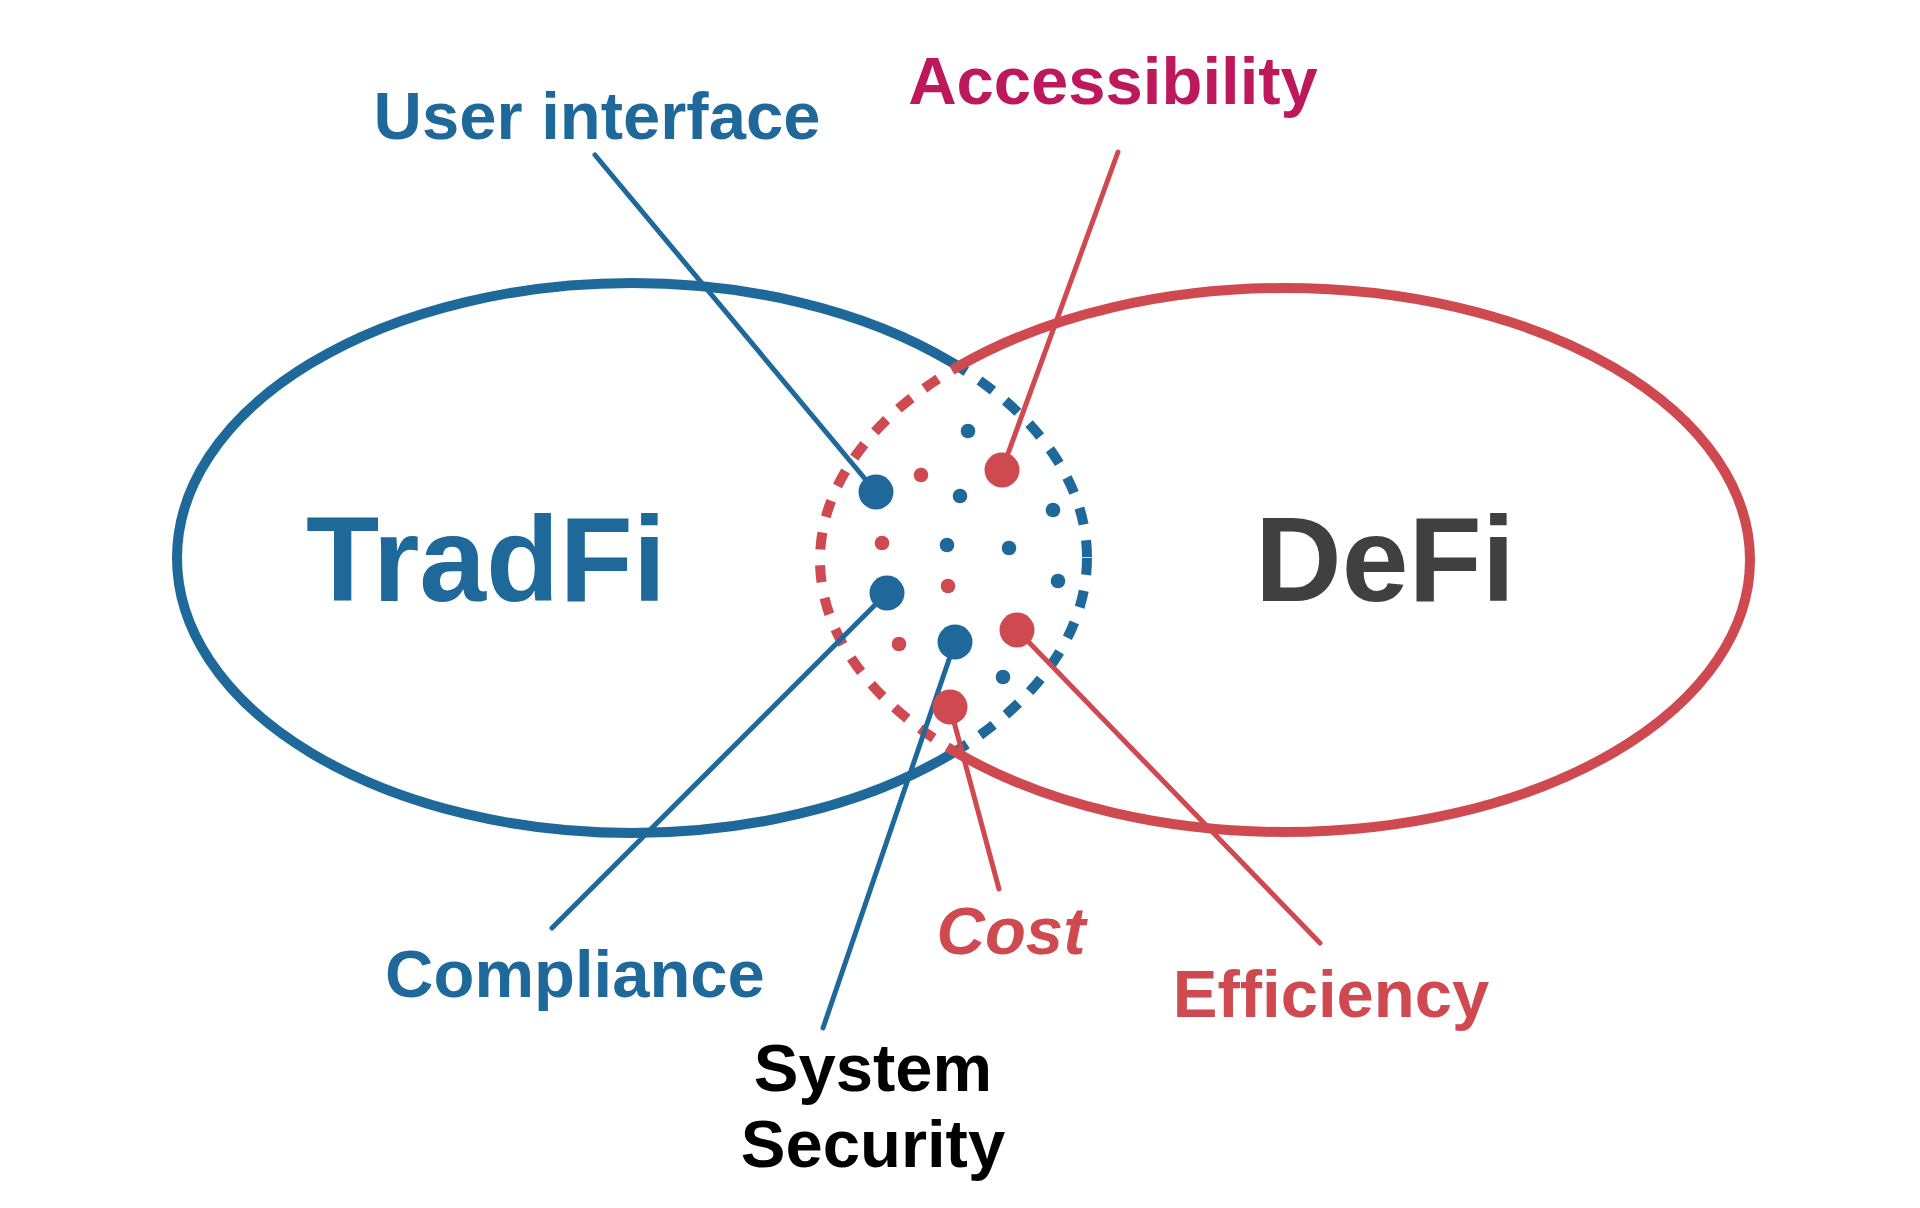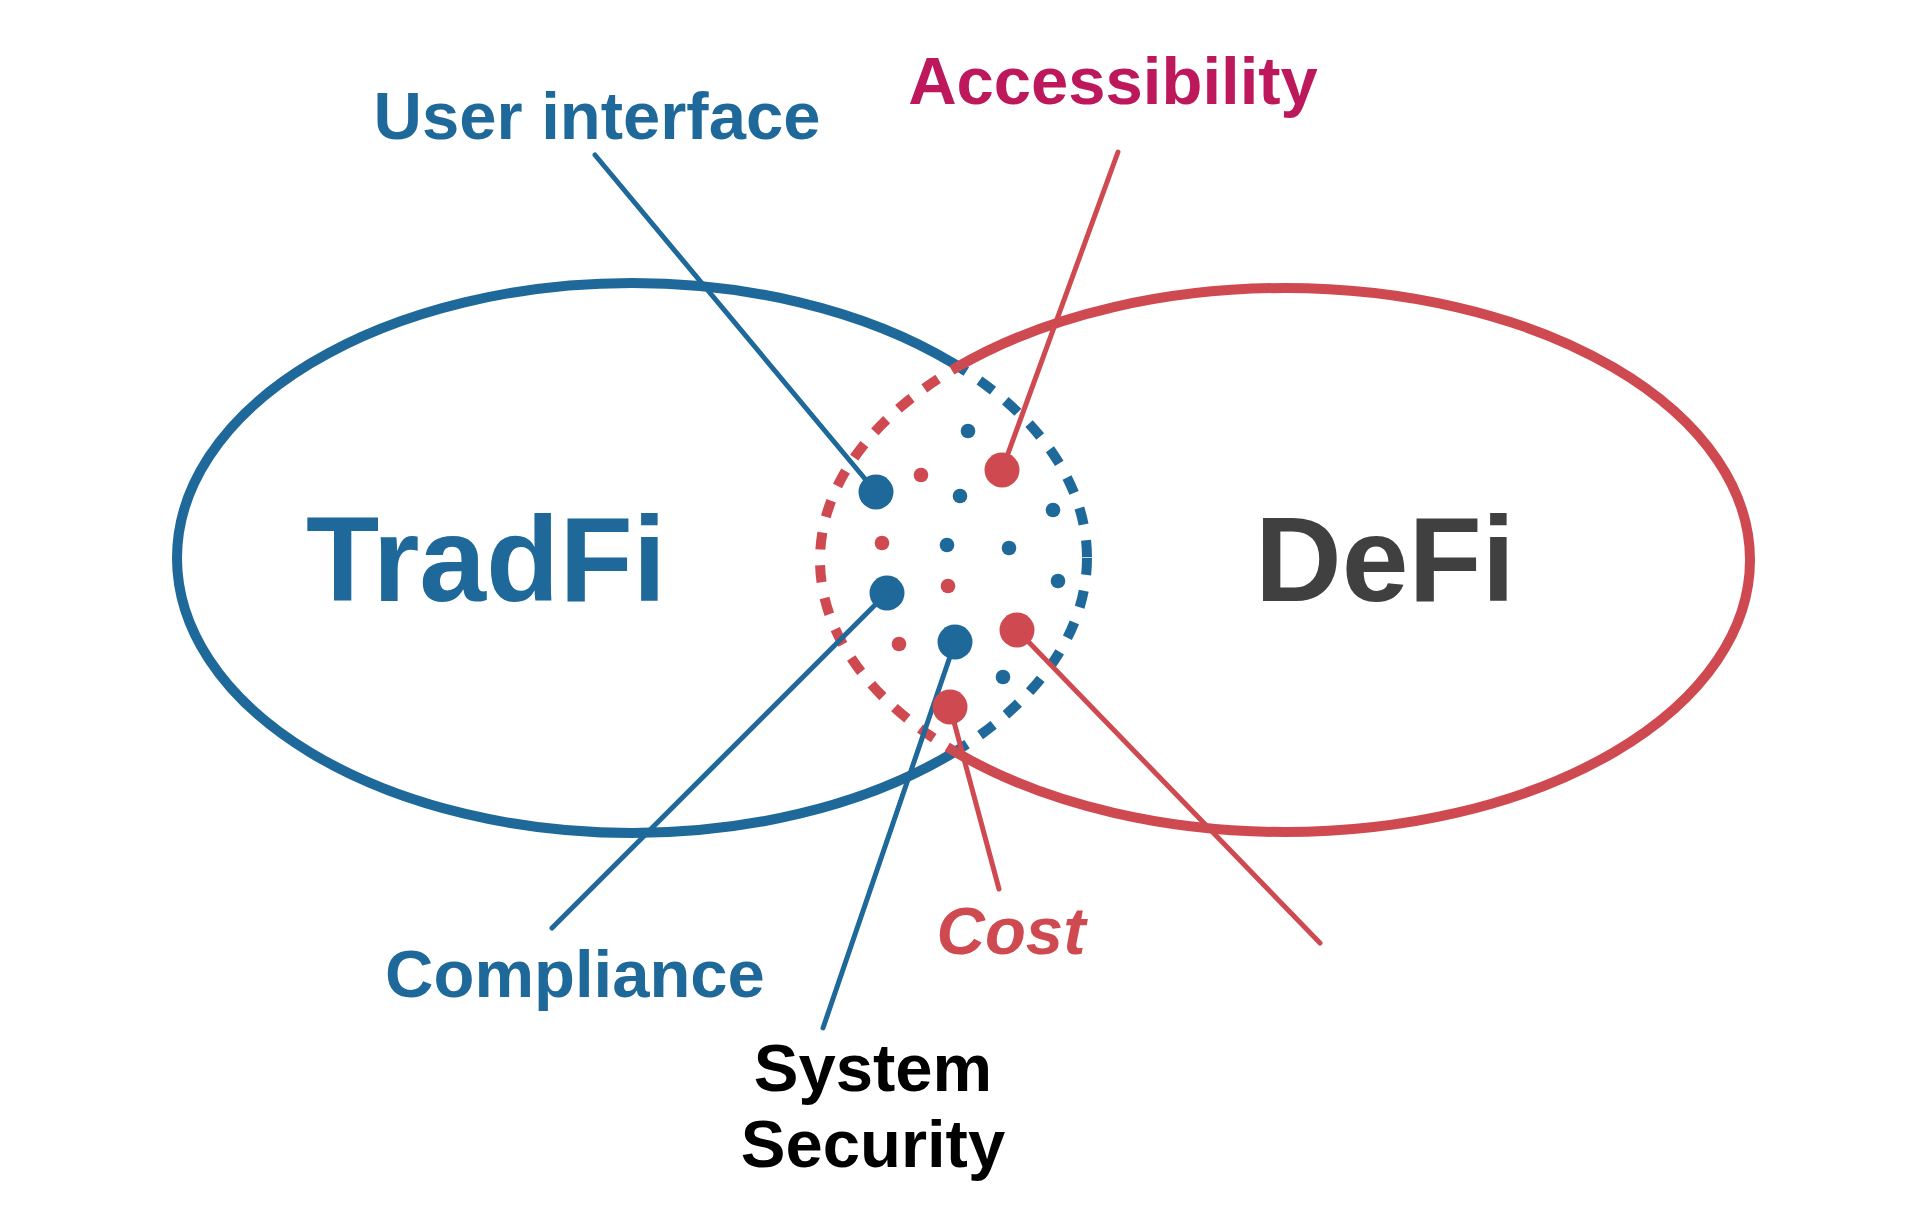--- a/index.html
+++ b/index.html
@@ -91,13 +91,14 @@
 
   <div class="label set" style="left: 486px; top: 560px; color: rgb(30, 105, 154);">TradFi</div>
   <div class="label set" style="left: 1385px; top: 560px; color: #404040;">DeFi</div>
 
   <div class="label ann" style="left: 597px; top: 116px; color: rgb(30, 105, 154);">User interface</div>
   <div class="label ann" style="left: 1113px; top: 81px; color: #be185d;">Accessibility</div>
   <div class="label ann" style="left: 528px; top: 974px; color: rgb(30, 105, 154); margin-left: 47px;">Compliance</div>
   <div class="label ann" style="left: 838px; top: 1106px; color: #000000; margin-left: 35px;">System
 Security</div>
   <div class="label ann" style="left: 1011px; top: 931px; color: rgb(207, 74, 80); font-style: italic;">Cost</div>
+  <div class="label ann" style="left: 1331px; top: 994px; color: rgb(207, 74, 80);">Efficiency</div>
 </div>
 
 </body></html>

